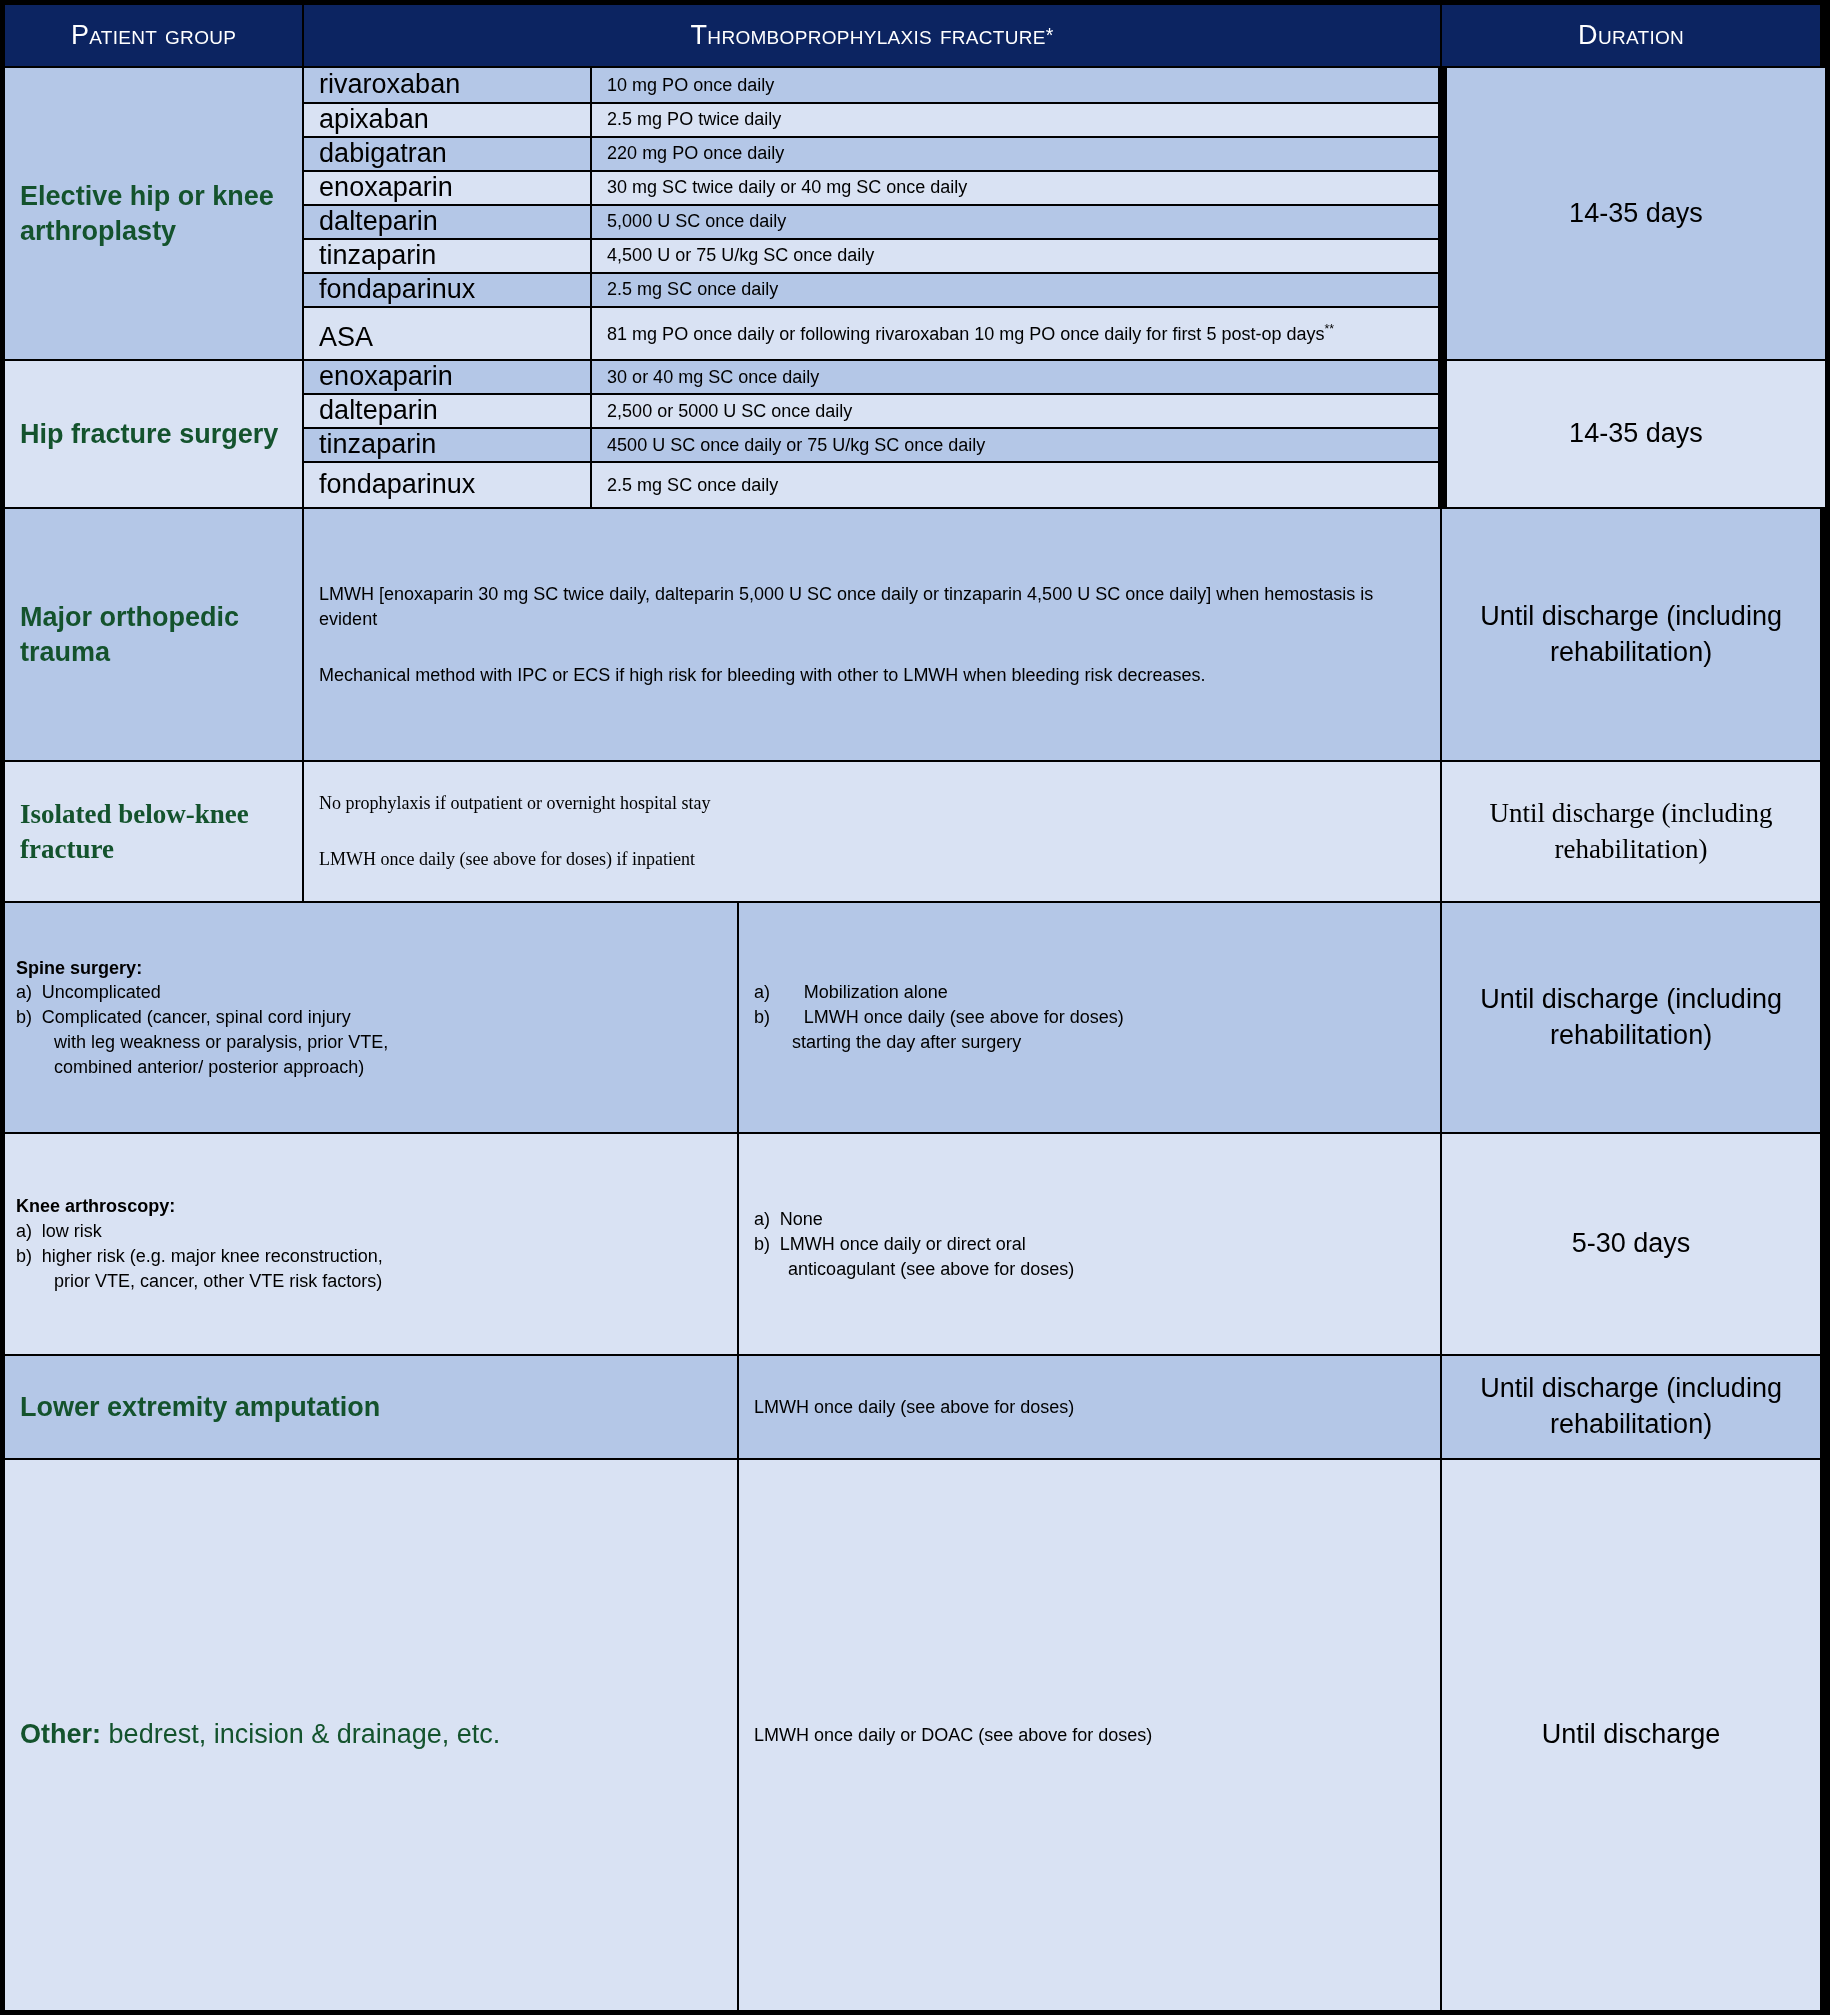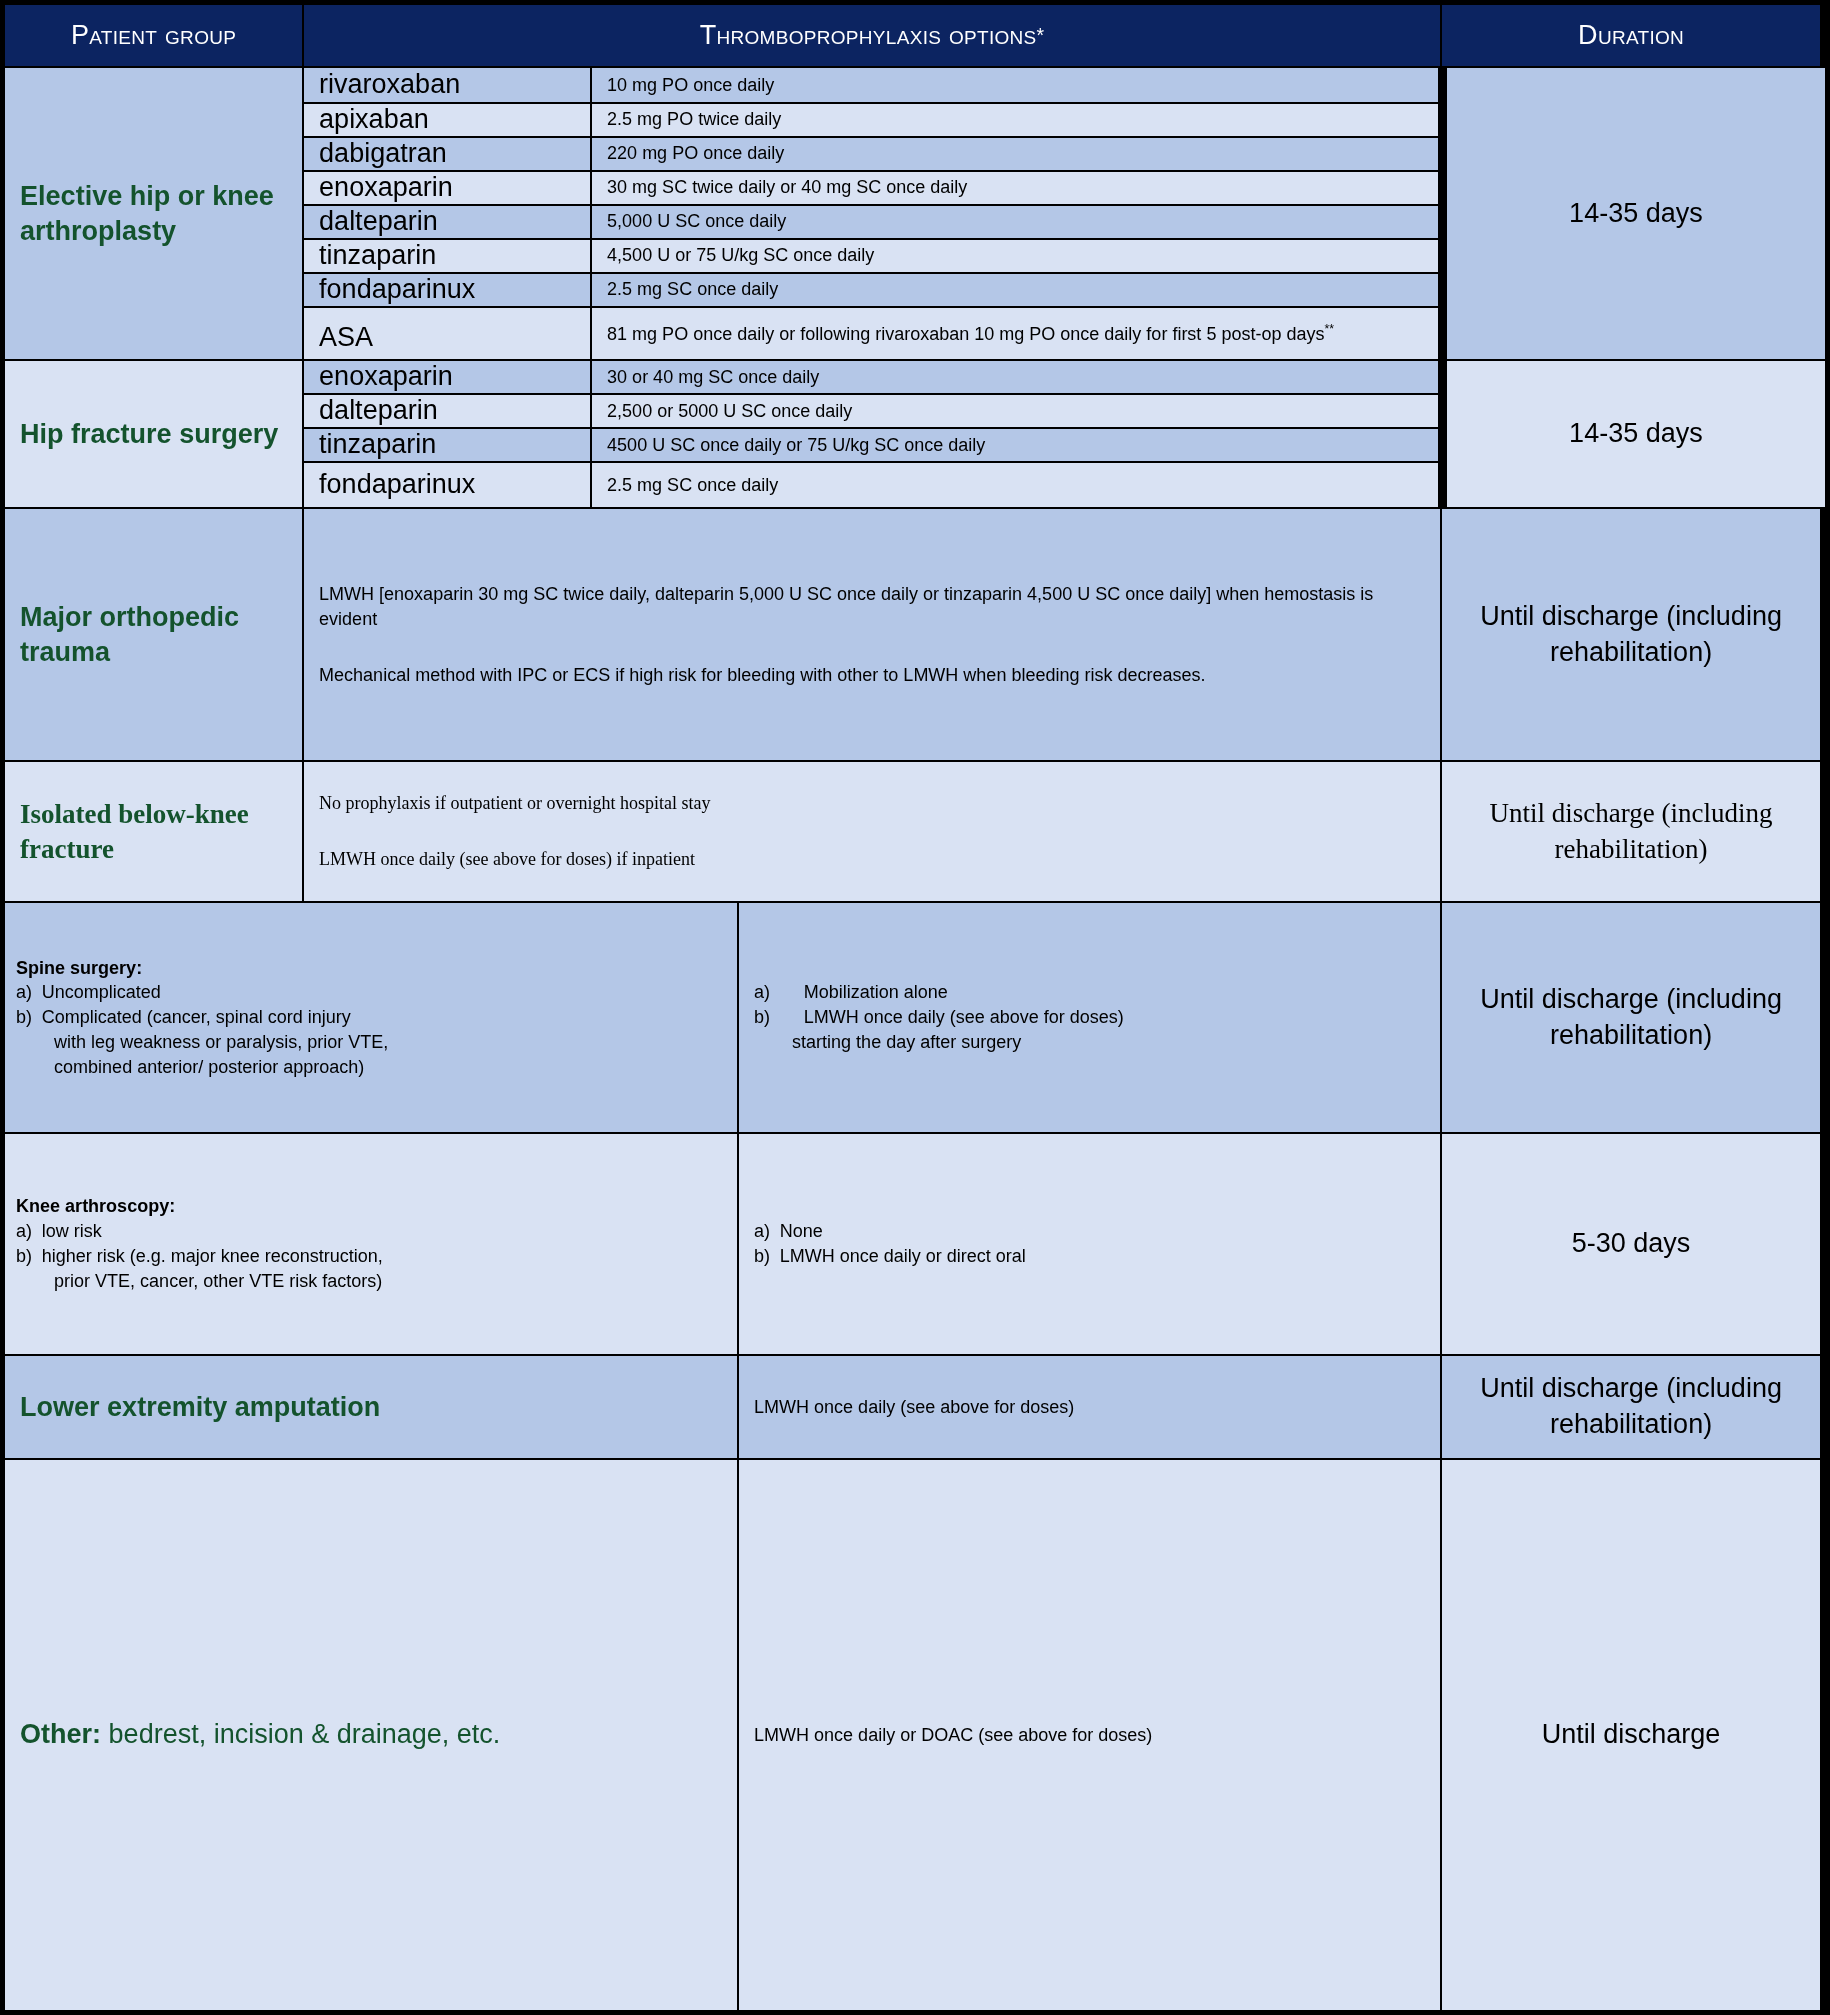--- a/index.html
+++ b/index.html
@@ -144,21 +144,21 @@
 </head>
 <body>
 
 <div class="table">
 
   <div class="row hdr-band">
     <div class="cell c-group f-head hdr-cell">
       <span>Patient group</span>
     </div>
     <div class="cell f-head hdr-cell" style="width:1140px;flex:0 0 1140px;">
-      <span>Thromboprophylaxis options</span>
+      <span>Thromboprophylaxis fracture</span>
         <sup>*</sup>
     </div>
     <div class="cell c-dur f-head hdr-cell">
       <span>Duration</span>
     </div>
   </div>
 
   <div class="row" style="height:293px;flex:0 0 293px;">
     <div class="cell c-group f-mid group-label">
       <span>Elective hip or knee arthroplasty</span>
@@ -361,20 +361,21 @@
     <div class="cell c-opt-narrow f-pale">
       <div class="ablist dose-label">
         <div class="li">
           <span class="mk">a)</span>
           <span class="tx">None</span>
         </div>
         <div class="li">
           <span class="mk">b)</span>
           <span class="tx">LMWH once daily or direct oral</span>
         </div>
+        <div style="padding-left:34px;">anticoagulant (see above for doses)</div>
       </div>
     </div>
     <div class="cell c-dur f-pale" style="justify-content:center;">
       <span class="dur-label">5-30 days</span>
     </div>
   </div>
 
   <div class="row" style="height:104px;flex:0 0 104px;">
     <div class="cell c-group-wide f-mid group-label">
       <span>Lower extremity amputation</span>

